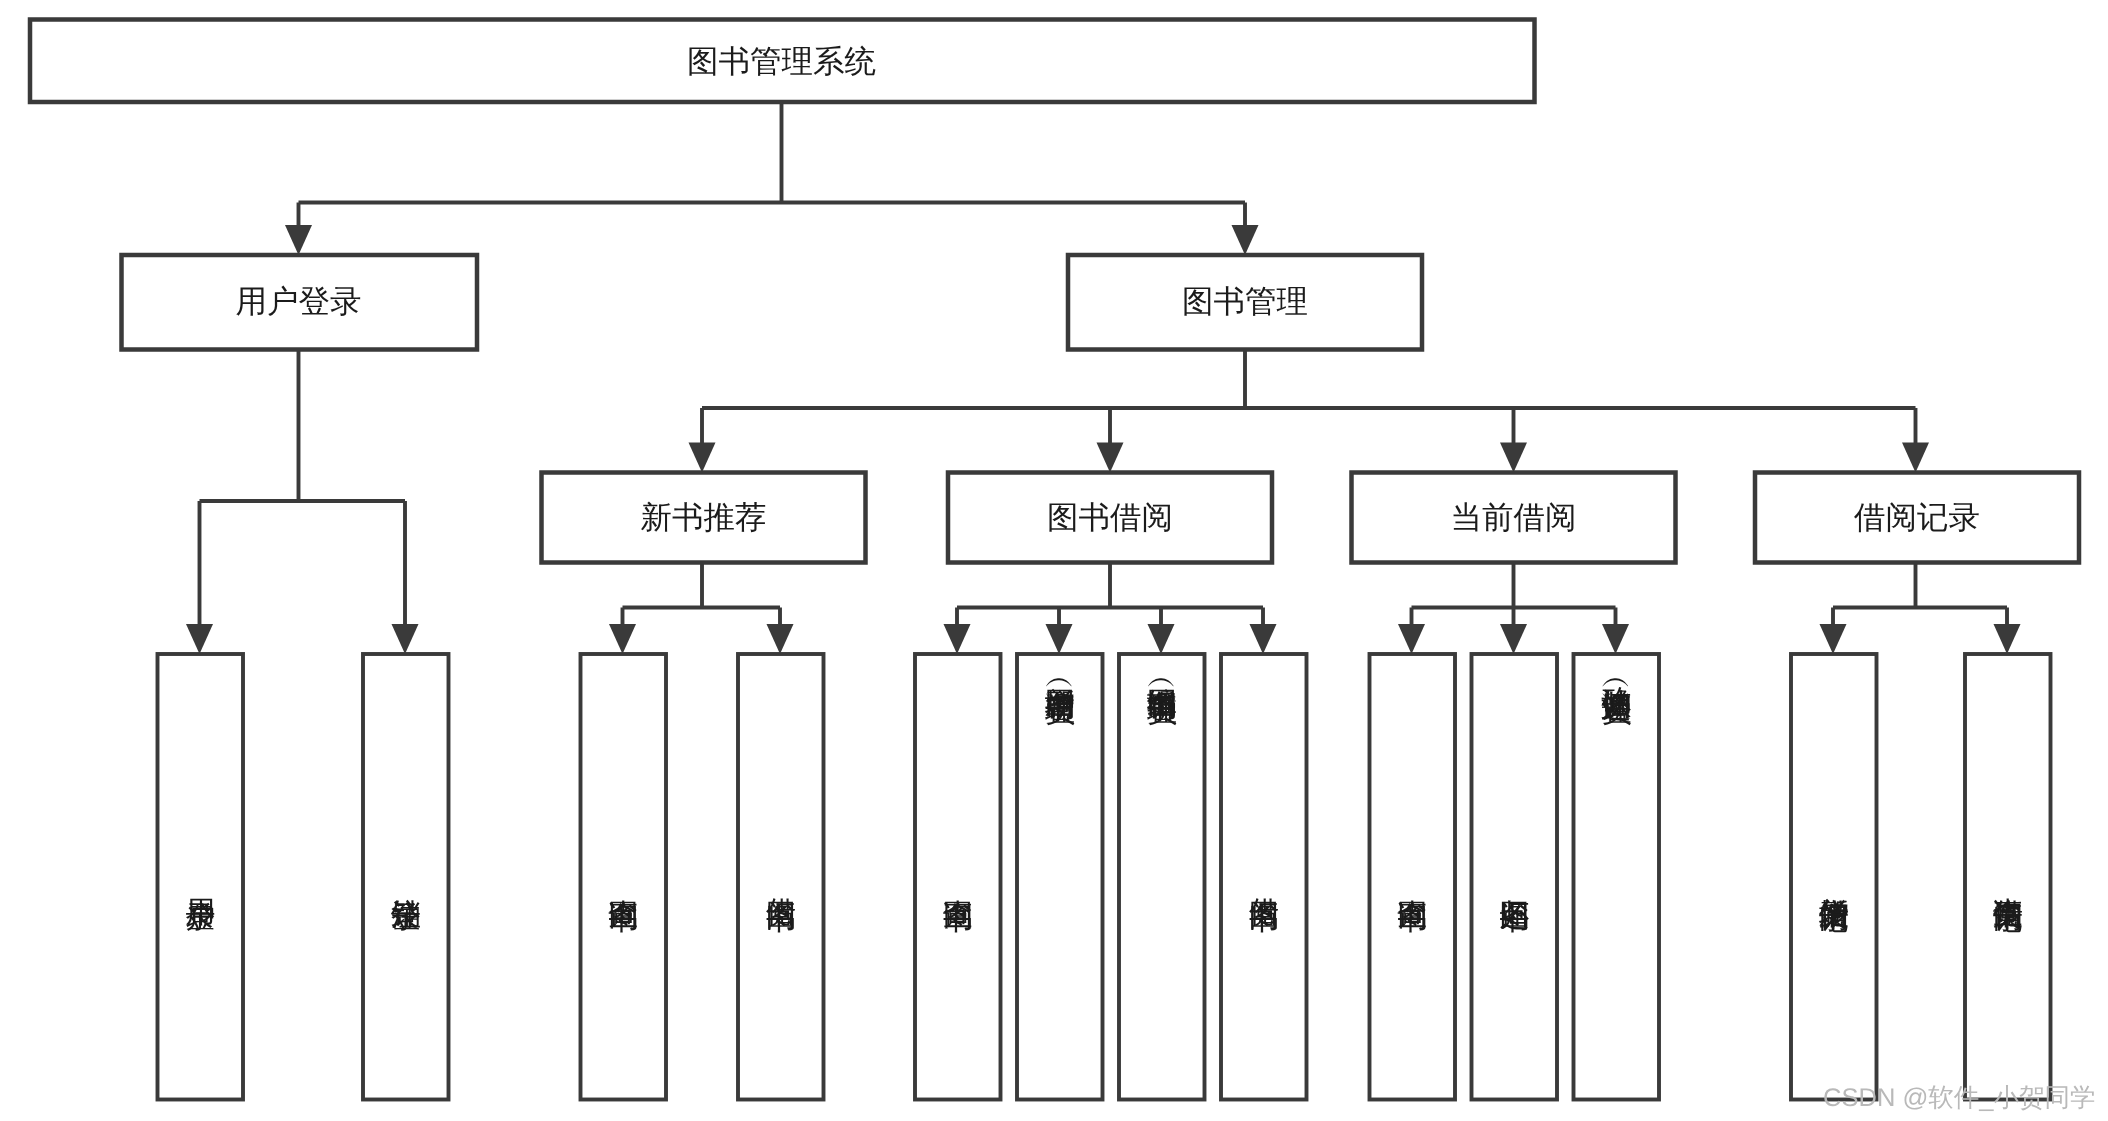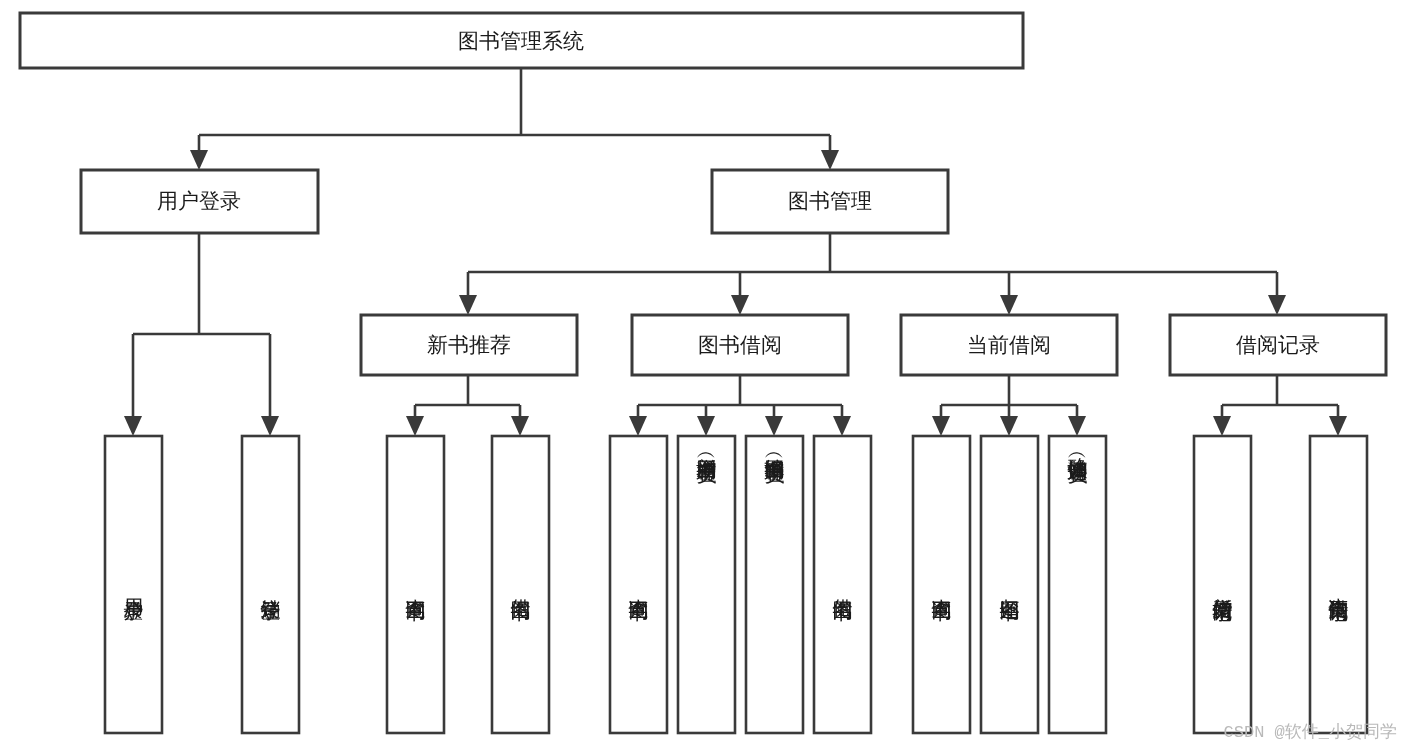--- a/index.html
+++ b/index.html
@@ -50,21 +50,21 @@
     text-orientation:upright;
     line-height:1.06;
     letter-spacing:1px;
     white-space:nowrap;
     text-align:center;
   }
   .watermark{
     position:absolute;
     right:8px;
     bottom:4px;
-    font-family:Liberation Mono, monospace;
+    font-family:Liberation Sans, sans-serif;
     font-size:17px;
     color:#b9b9b9;
     white-space:nowrap;
     user-select:none;
   }
 </style>
 </head>
 <body>
 
 <div id="diagram-root">

